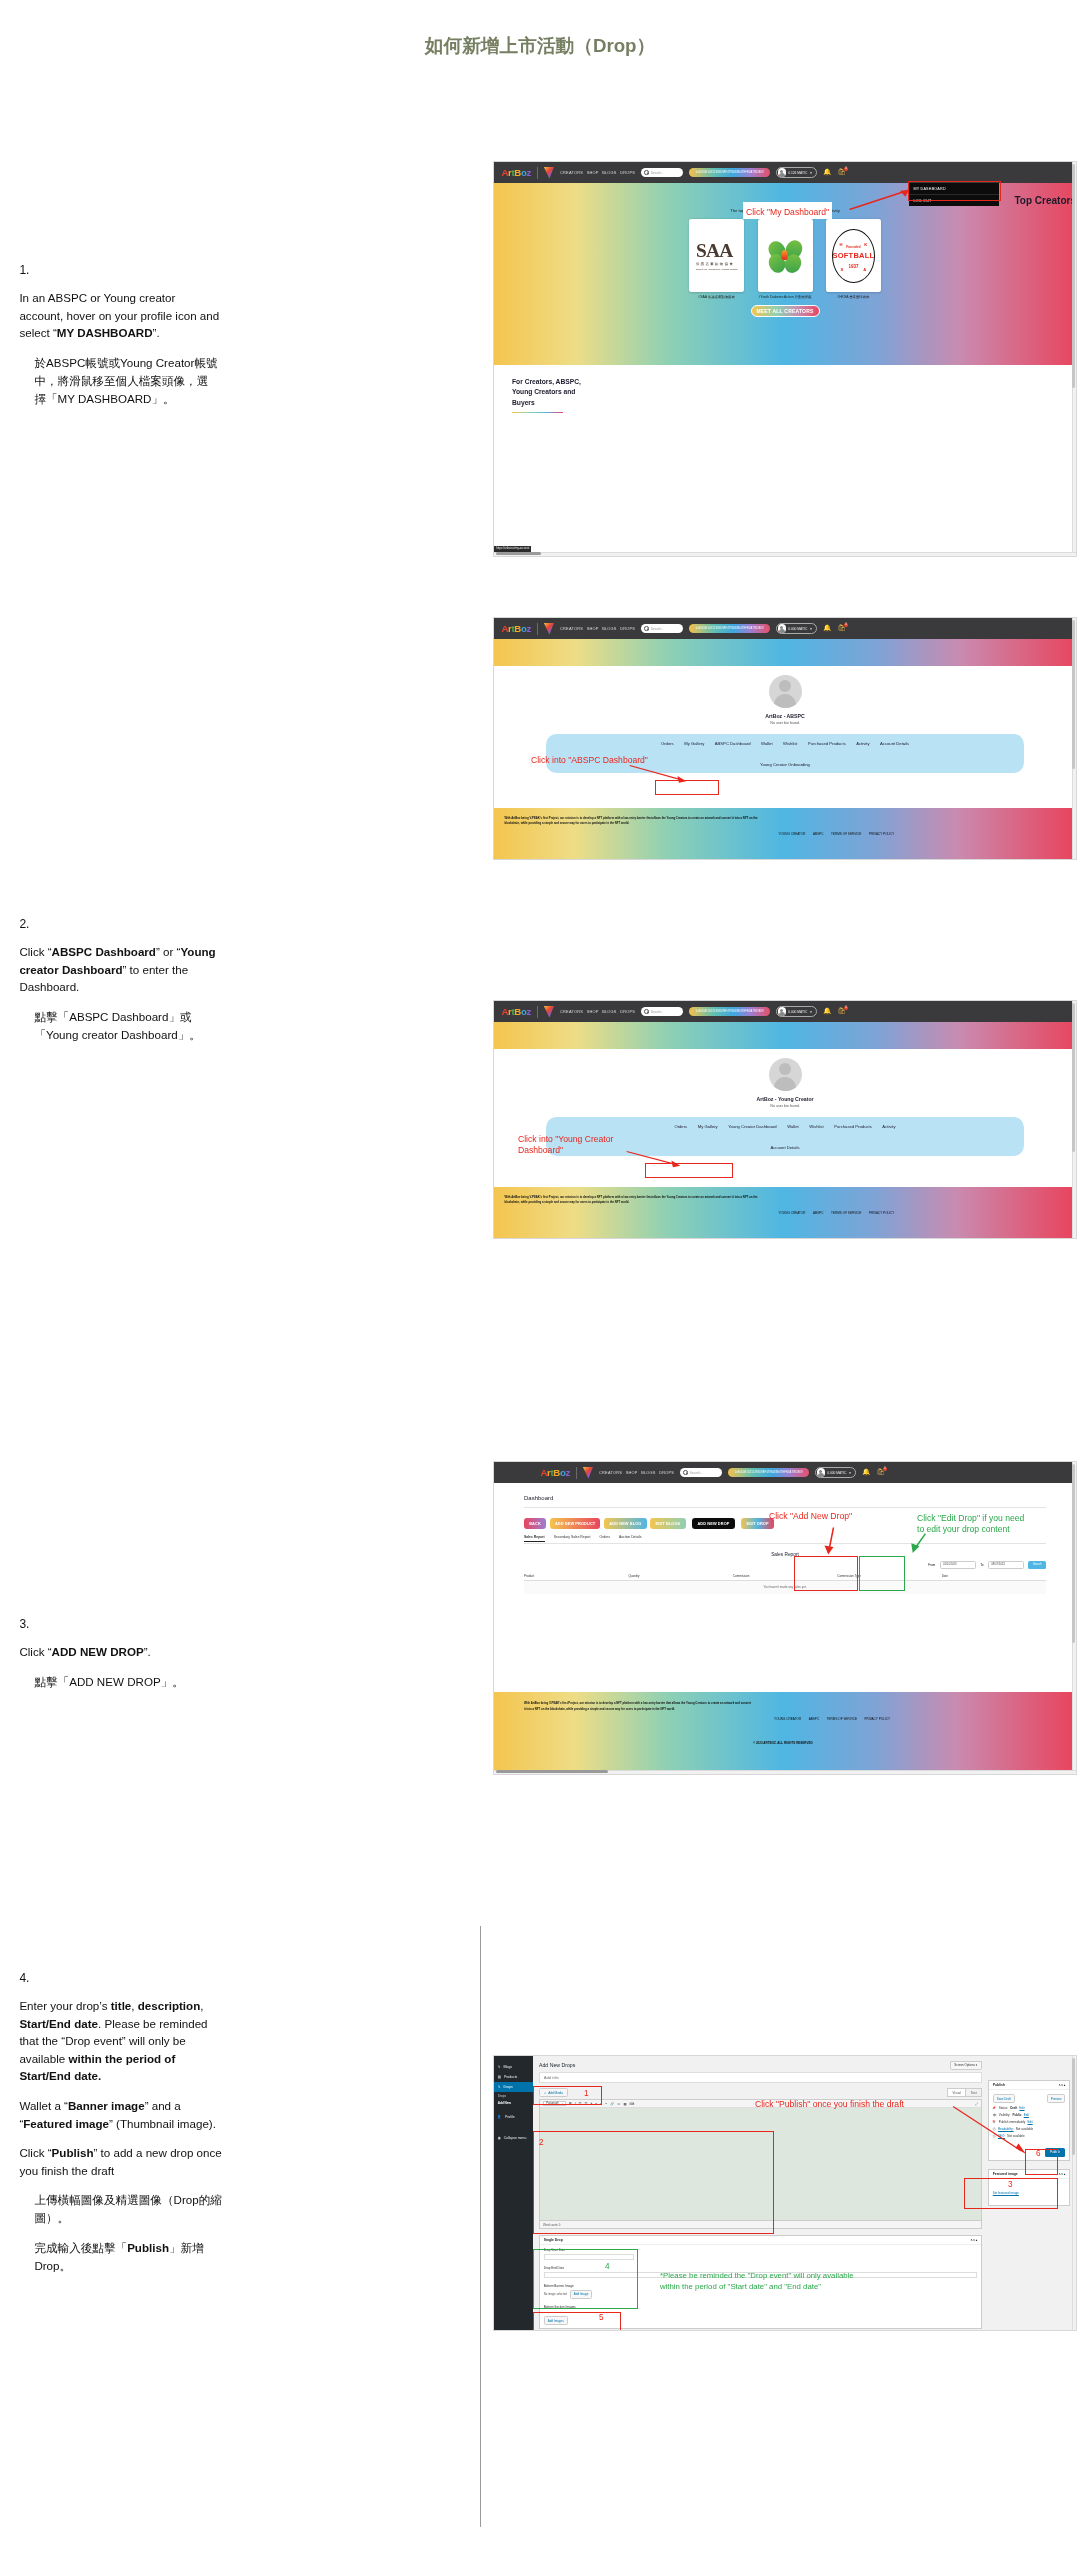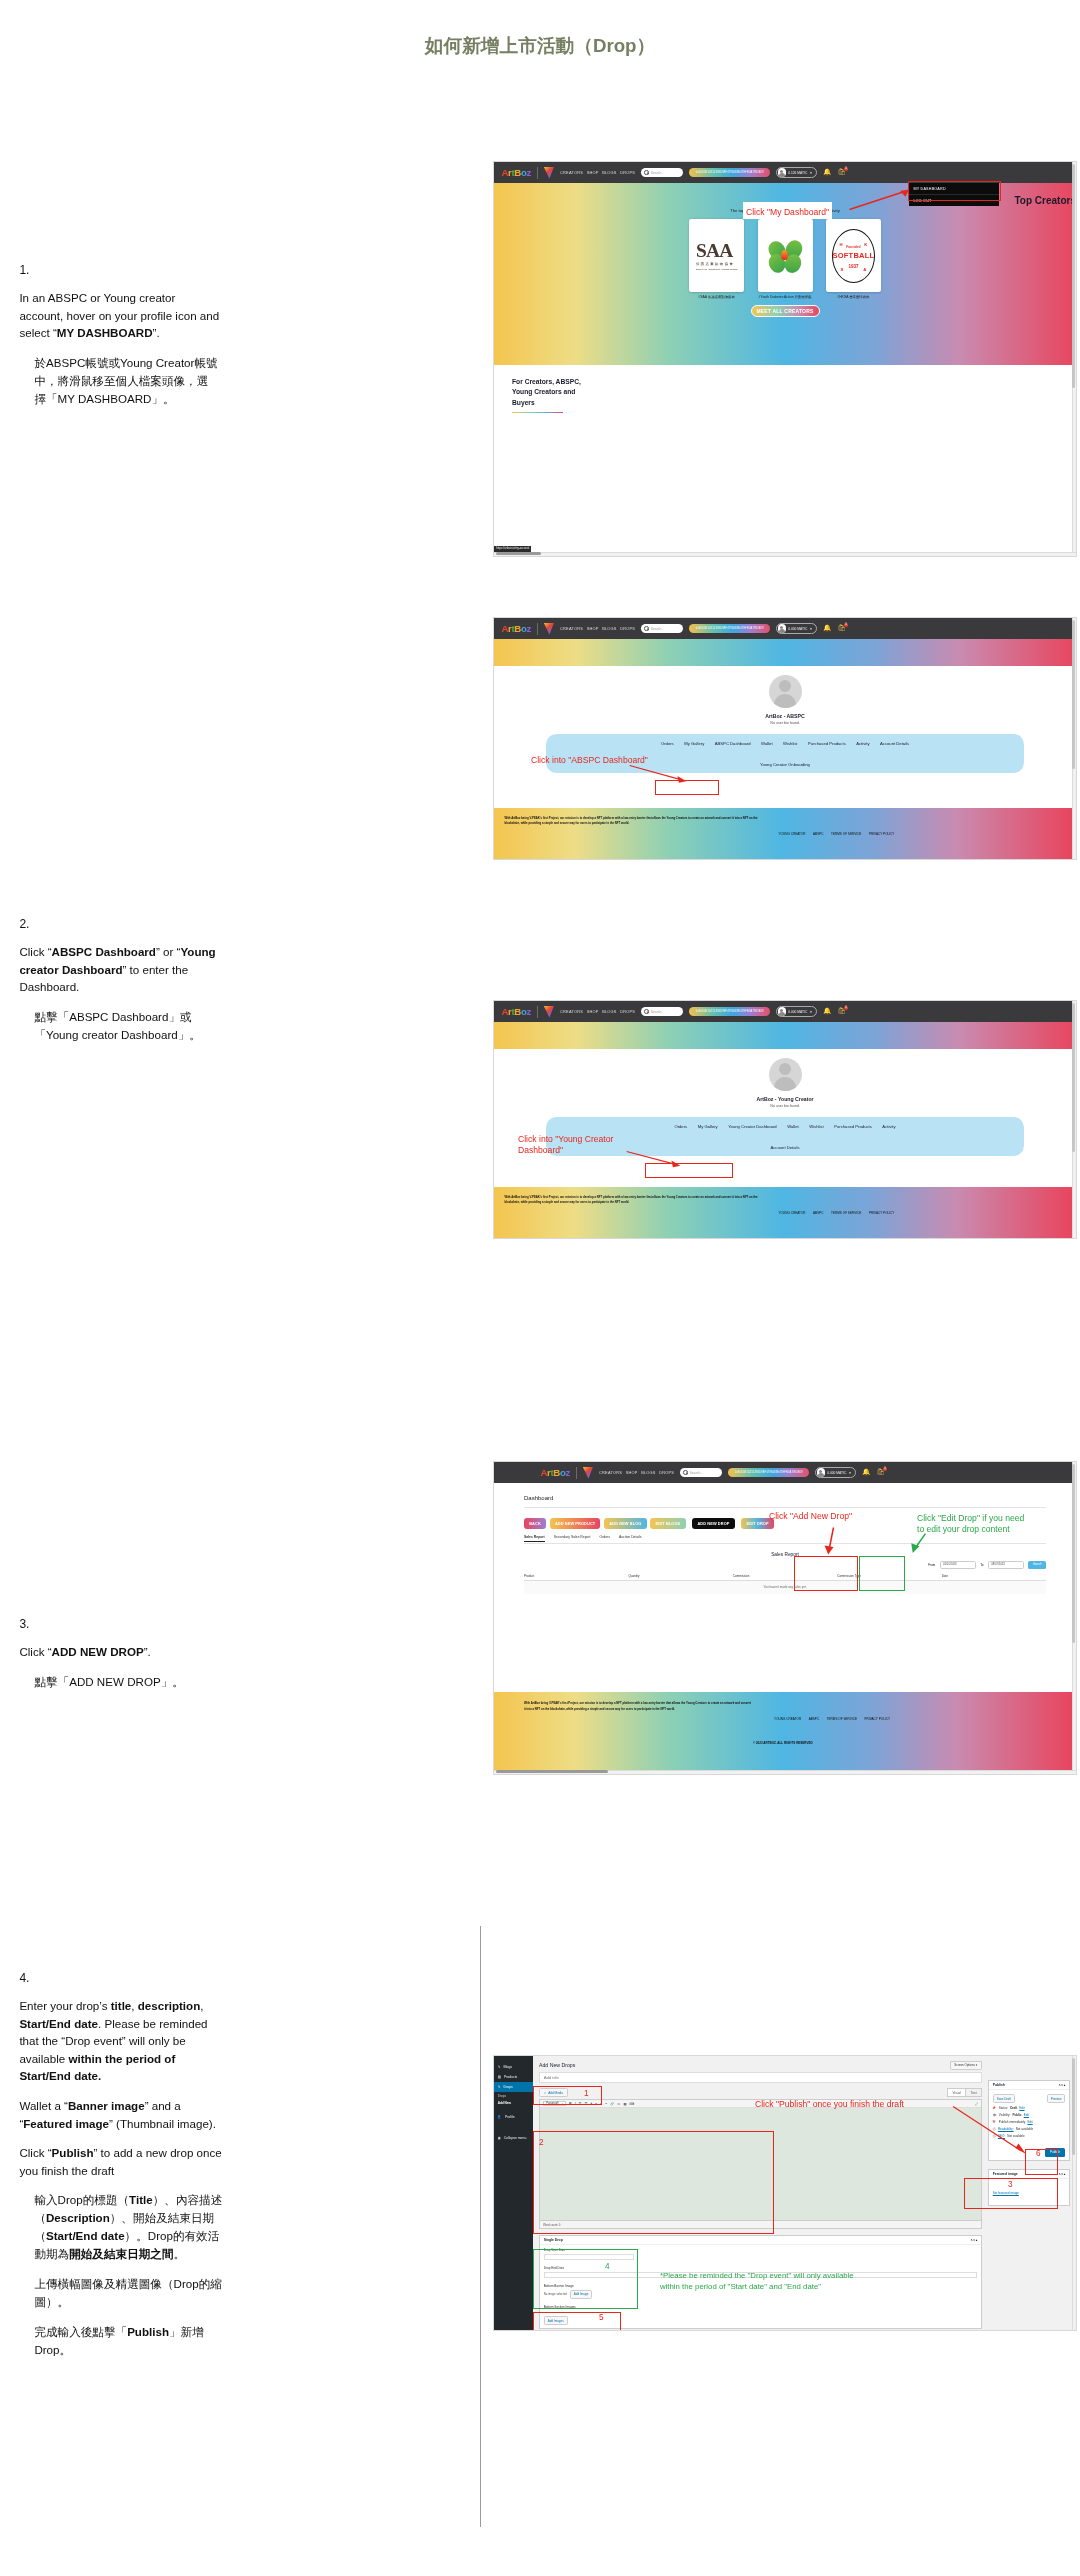--- a/index.html
+++ b/index.html
@@ -282,21 +282,20 @@
   <div class="step-num">3.</div>
   <p class="step-p"><span>Click “</span><b>ADD NEW DROP</b><span>”.</span></p>
   <p class="step-p cn">點擊「ADD NEW DROP」。</p>
 </div>
 
 <div class="col-left" style="top:1971px; width:203px;">
   <div class="step-num">4.</div>
   <p class="step-p"><span>Enter your drop’s </span><b>title</b><span>, </span><b>description</b><span>, </span><b>Start/End date</b><span>. Please be reminded that the “Drop event” will only be available </span><b>within the period of Start/End date.</b></p>
   <p class="step-p"><span>Wallet a “</span><b>Banner image</b><span>” and a “</span><b>Featured image</b><span>” (Thumbnail image).</span></p>
   <p class="step-p"><span>Click “</span><b>Publish</b><span>” to add a new drop once you finish the draft</span></p>
-  <p class="step-p cn"><span>輸入Drop的標題（</span><b>Title</b><span>）、內容描述（</span><b>Description</b><span>）、開始及結束日期（</span><b>Start/End date</b><span>）。Drop的有效活動期為</span><b>開始及結束日期之間</b><span>。</span></p>
   <p class="step-p cn">上傳橫幅圖像及精選圖像（Drop的縮圖）。</p>
   <p class="step-p cn"><span>完成輸入後點擊「</span><b>Publish</b><span>」新增Drop。</span></p>
 </div>
 
 <div class="vdivider" style="left:480px; top:1926px; height:601px;"></div>
 
 <div class="shot" style="left:493px; top:161px; width:584px; height:396px;">
   <div class="nav">
     <div class="logo"><span>A</span><span>r</span><span>t</span><span>B</span><span>o</span><span>z</span></div>
     <div class="nav-sep"></div>

